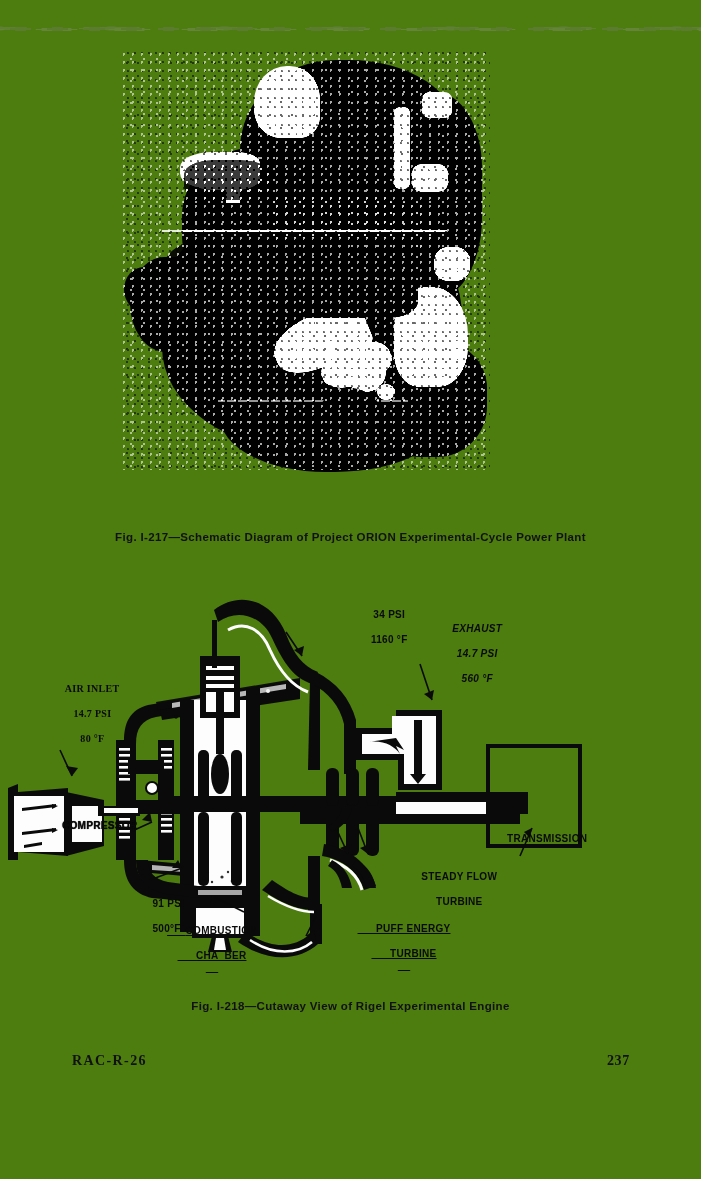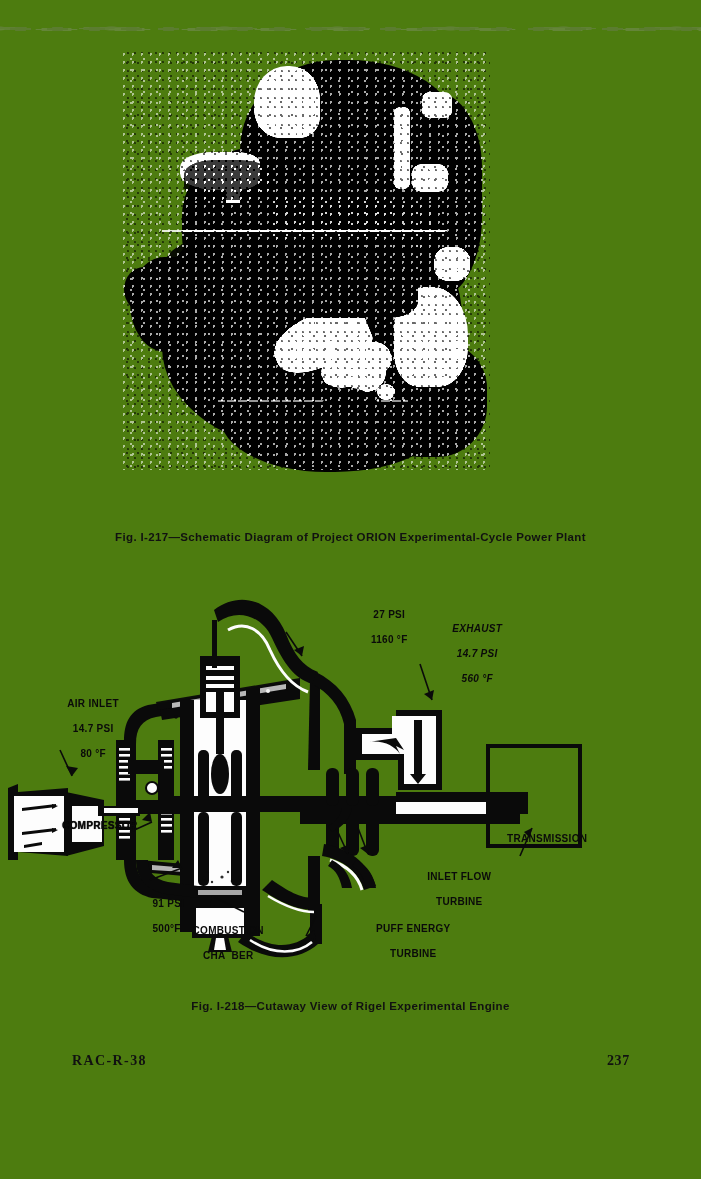--- a/index.html
+++ b/index.html
@@ -373,61 +373,61 @@
           <path d="M432,140 L424,134 L434,130 Z"></path>
           <path d="M348,294 L340,288 L350,284 Z"></path>
           <path d="M368,294 L360,288 L370,284 Z"></path>
           <path d="M306,376 L314,370 L316,380 Z"></path>
           <path d="M532,268 L524,272 L530,278 Z"></path>
         </g>
 
       </g>
     </svg>
 
-    <div class="dlabel center" style="left:36px; top:125px; width:96px;">
+    <div class="dlabel center" style="left:36px; top:110px; width:96px;font-family:Liberation Serif, serif;">
       <span>AIR INLET</span><br>
       <span>14.7 PSI</span><br>
       <span>80 °F</span>
     </div>
 
     <div class="dlabel smear" style="left:62px; top:260px;text-align:center;">COMPRESSOR</div>
 
     <div class="dlabel" style="left:134px; top:325px;">
       <span>91 PSI</span><br>
       <span>500°F</span>
     </div>
 
-    <div class="dlabel center" style="left:164px; top:352px; width:110px;">
+    <div class="dlabel center" style="left:157px; top:352px; width:110px;text-decoration:underline;">
       <span>COMBUSTION</span><br>
       <span>CHA  BER</span>
     </div>
 
     <div class="dlabel center" style="left:345px; top:36px; width:70px;">
-      <span>27 PSI</span><br>
+      <span>34 PSI</span><br>
       <span>1160 °F</span>
     </div>
 
     <div class="dlabel center" style="left:418px; top:50px; width:100px;font-style:italic;">
       <span>EXHAUST</span><br>
       <span>14.7 PSI</span><br>
       <span>560 °F</span>
     </div>
 
     <div class="dlabel center" style="left:396px; top:298px; width:108px;">
-      <span>INLET FLOW</span><br>
+      <span>STEADY FLOW</span><br>
       <span>TURBINE</span>
     </div>
 
-    <div class="dlabel center" style="left:352px; top:350px; width:104px;">
+    <div class="dlabel center" style="left:352px; top:350px; width:104px;text-decoration:underline;">
       <span>PUFF ENERGY</span><br>
       <span>TURBINE</span>
     </div>
 
     <div class="dlabel" style="left:507px; top:273px;">TRANSMISSION</div>
   </div>
 
   <div class="caption" id="caption-218">Fig. I-218—Cutaway View of Rigel Experimental Engine</div>
 
-  <div class="footer-left">RAC-R-38</div>
+  <div class="footer-left">RAC-R-26</div>
 
   <div class="footer-right">237</div>
 
 </div>
 
 </body></html>

